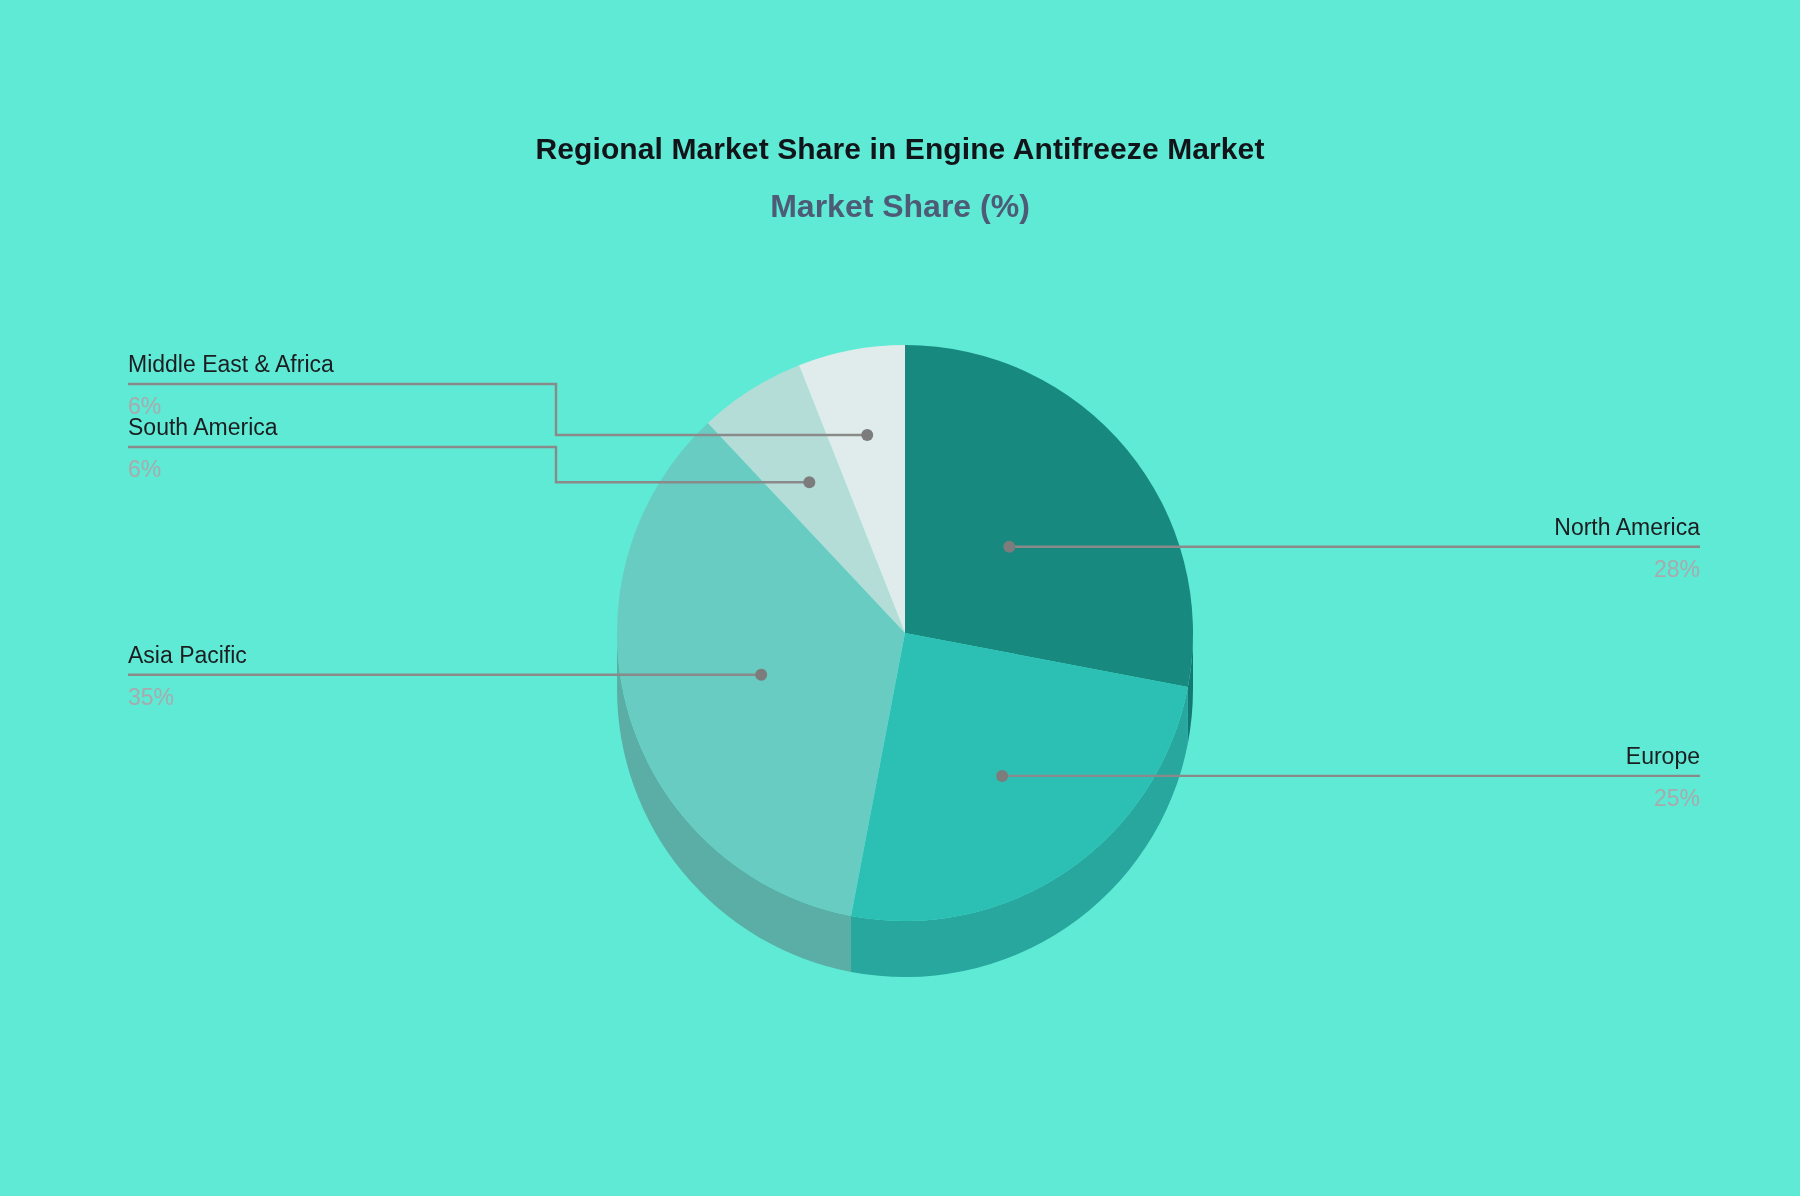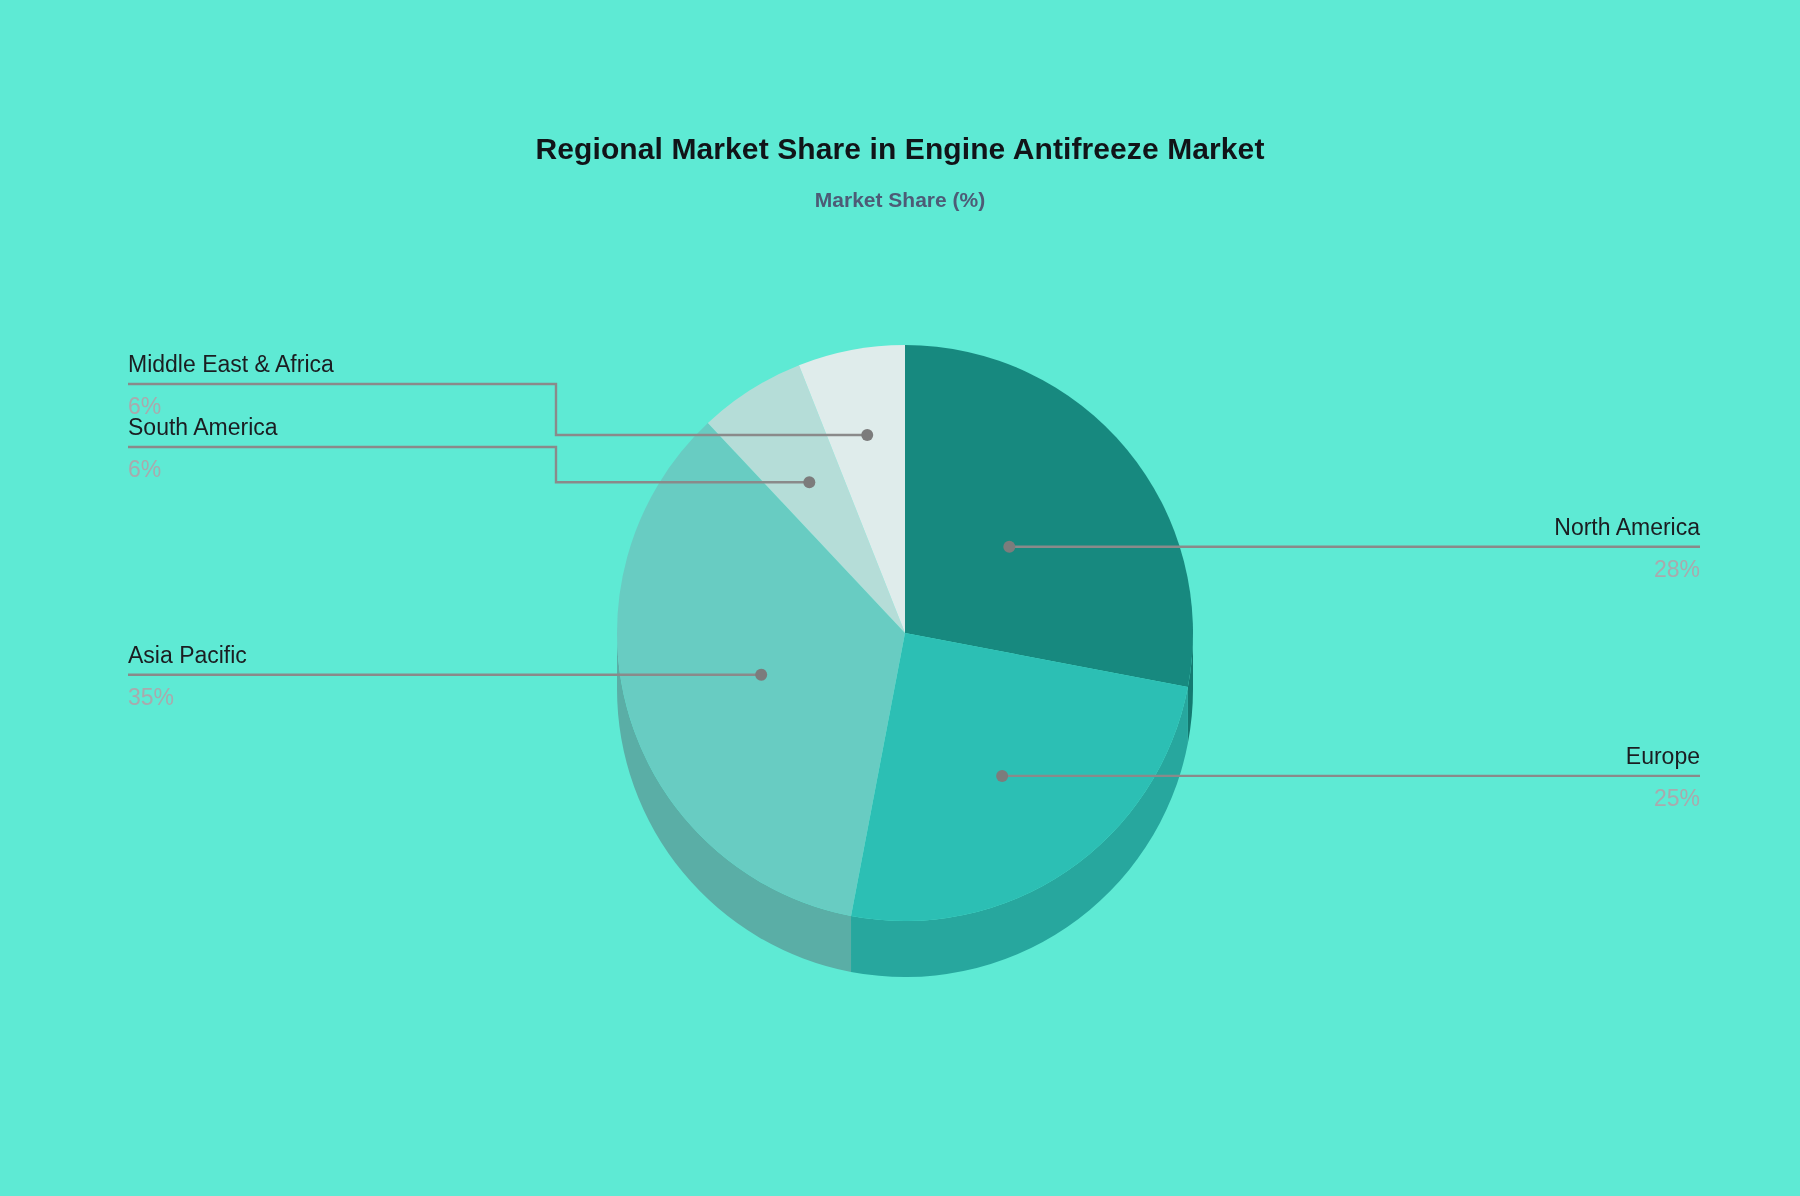--- a/index.html
+++ b/index.html
@@ -32,21 +32,21 @@
     font-weight: bold;
     color: #111418;
     letter-spacing: 0.1px;
   }
   .subtitle {
     position: absolute;
     left: 0;
     top: 188px;
     width: 1800px;
     text-align: center;
-    font-size: 21px;
+    font-size: 32px;
     font-weight: bold;
     color: #4d5b76;
   }
   svg.chart {
     position: absolute;
     left: 0;
     top: 0;
     width: 1800px;
     height: 1196px;
     overflow: visible;

